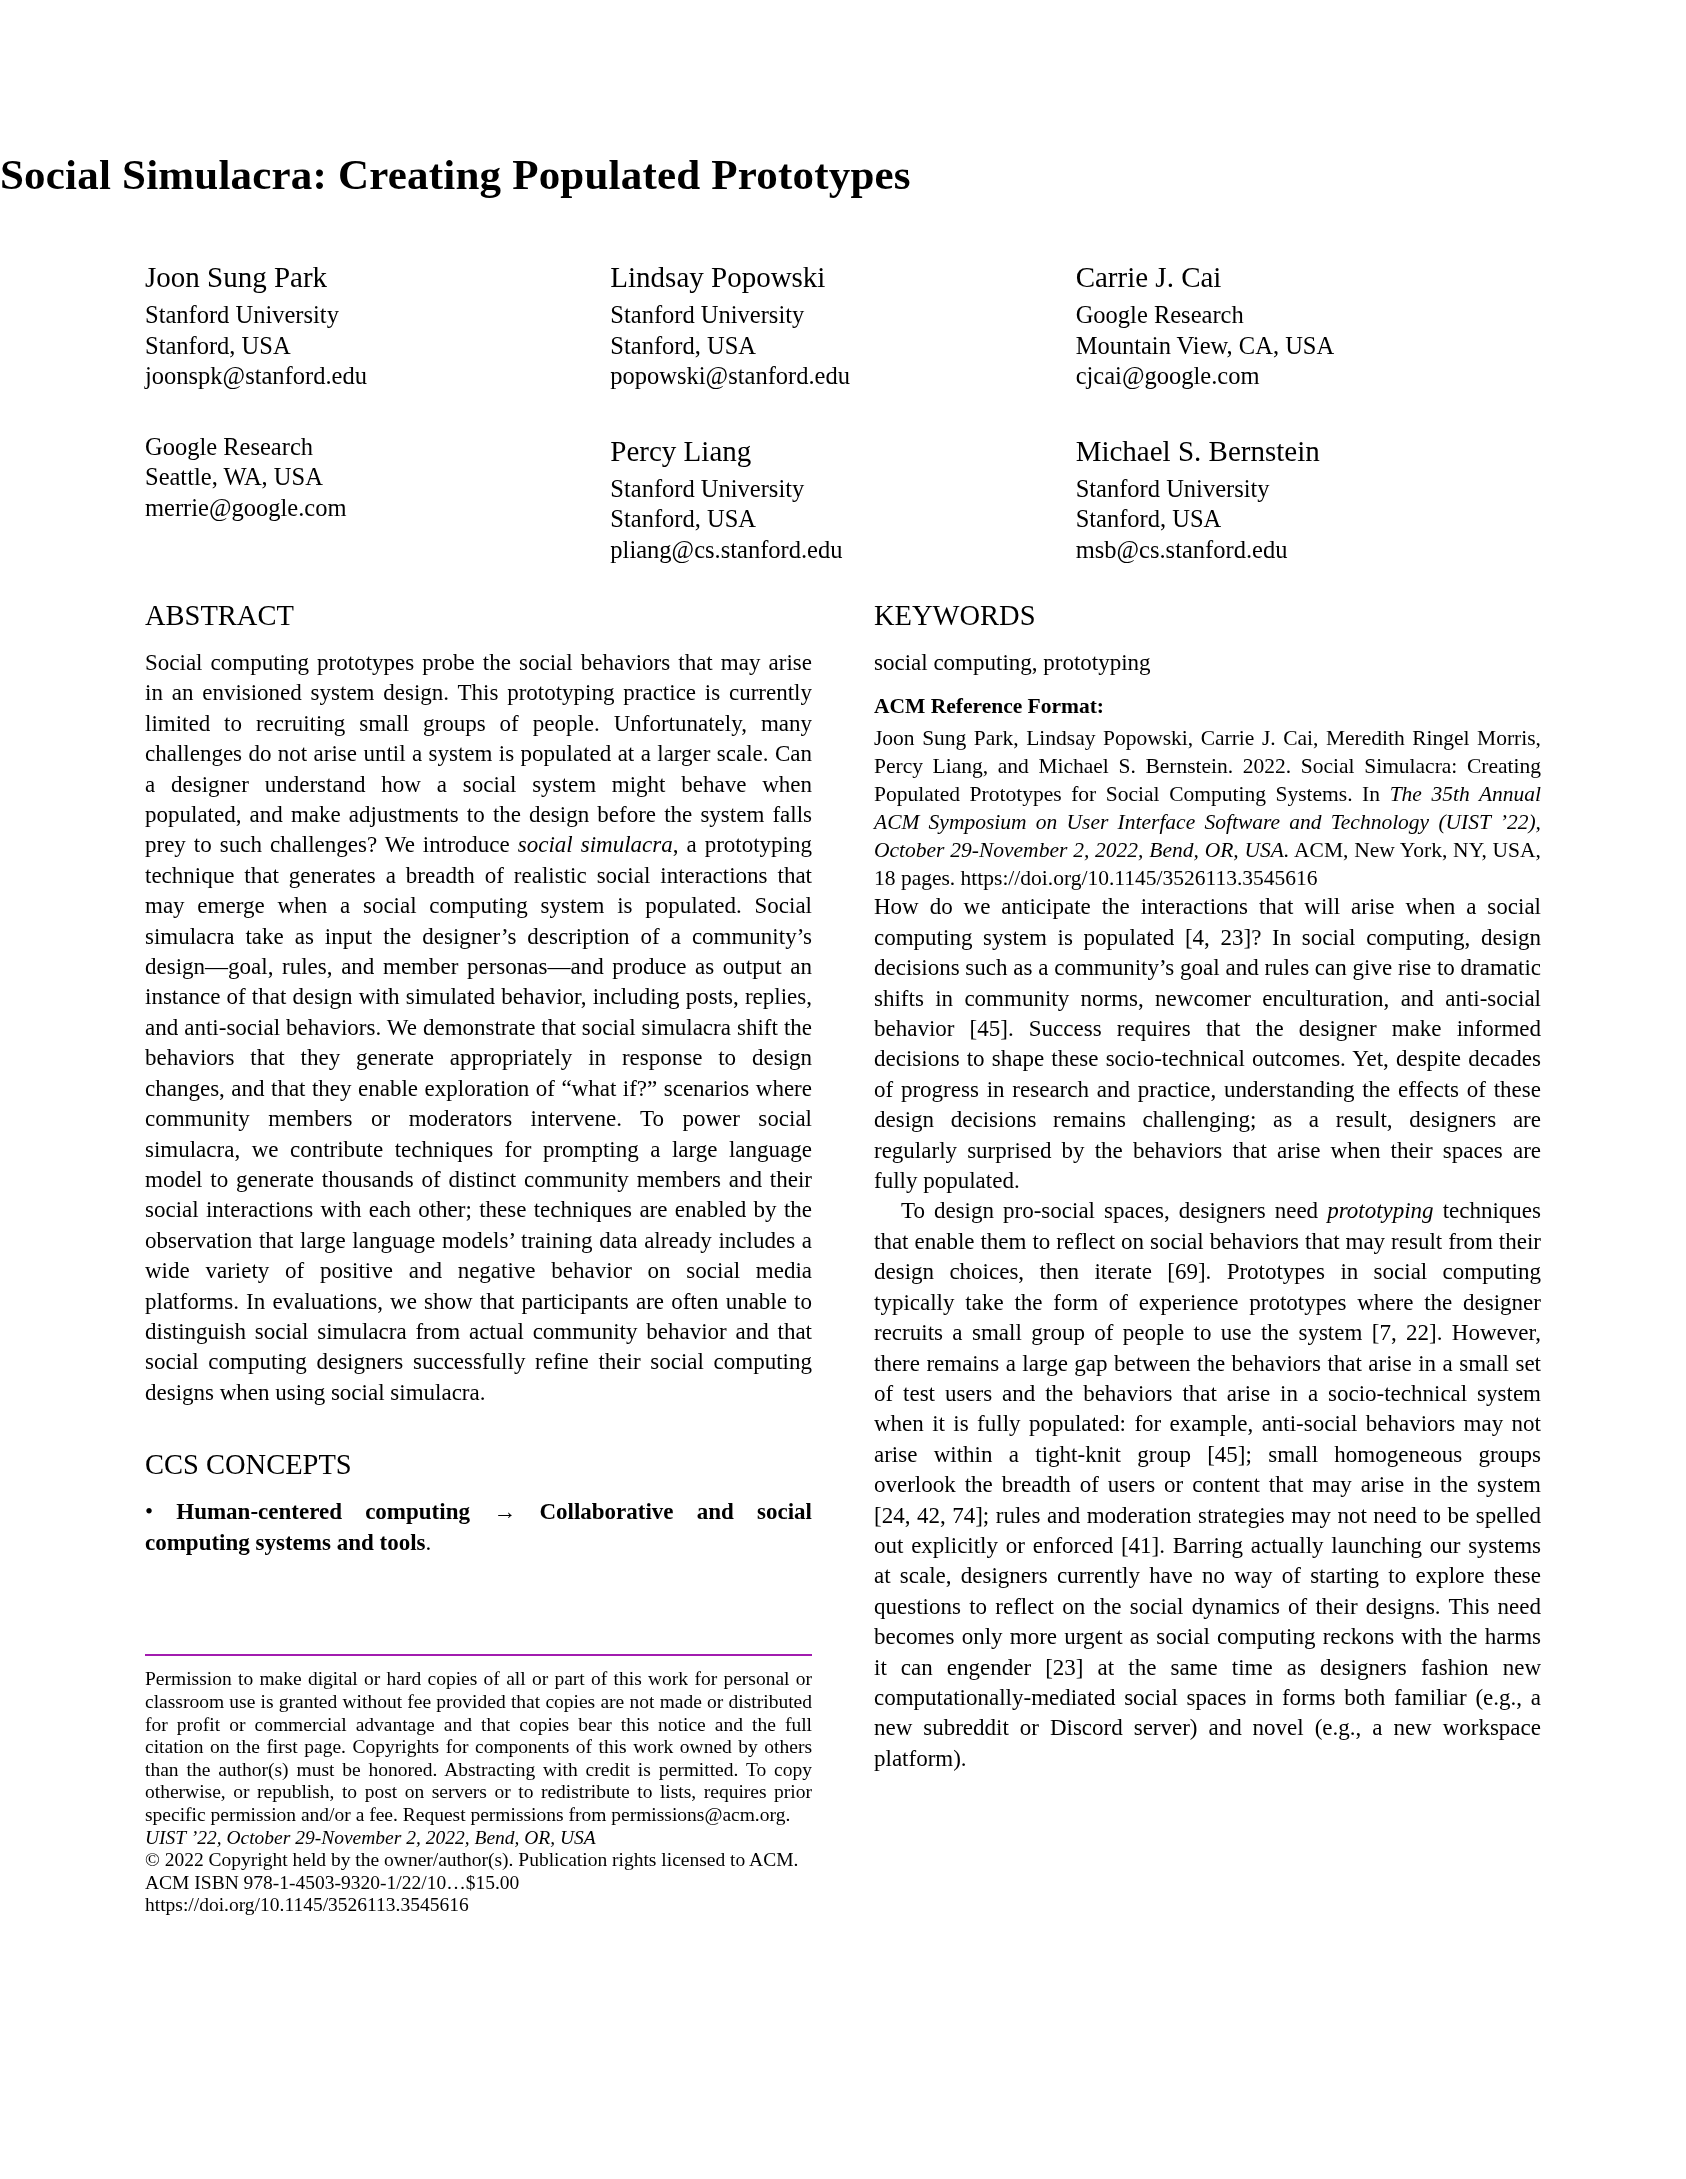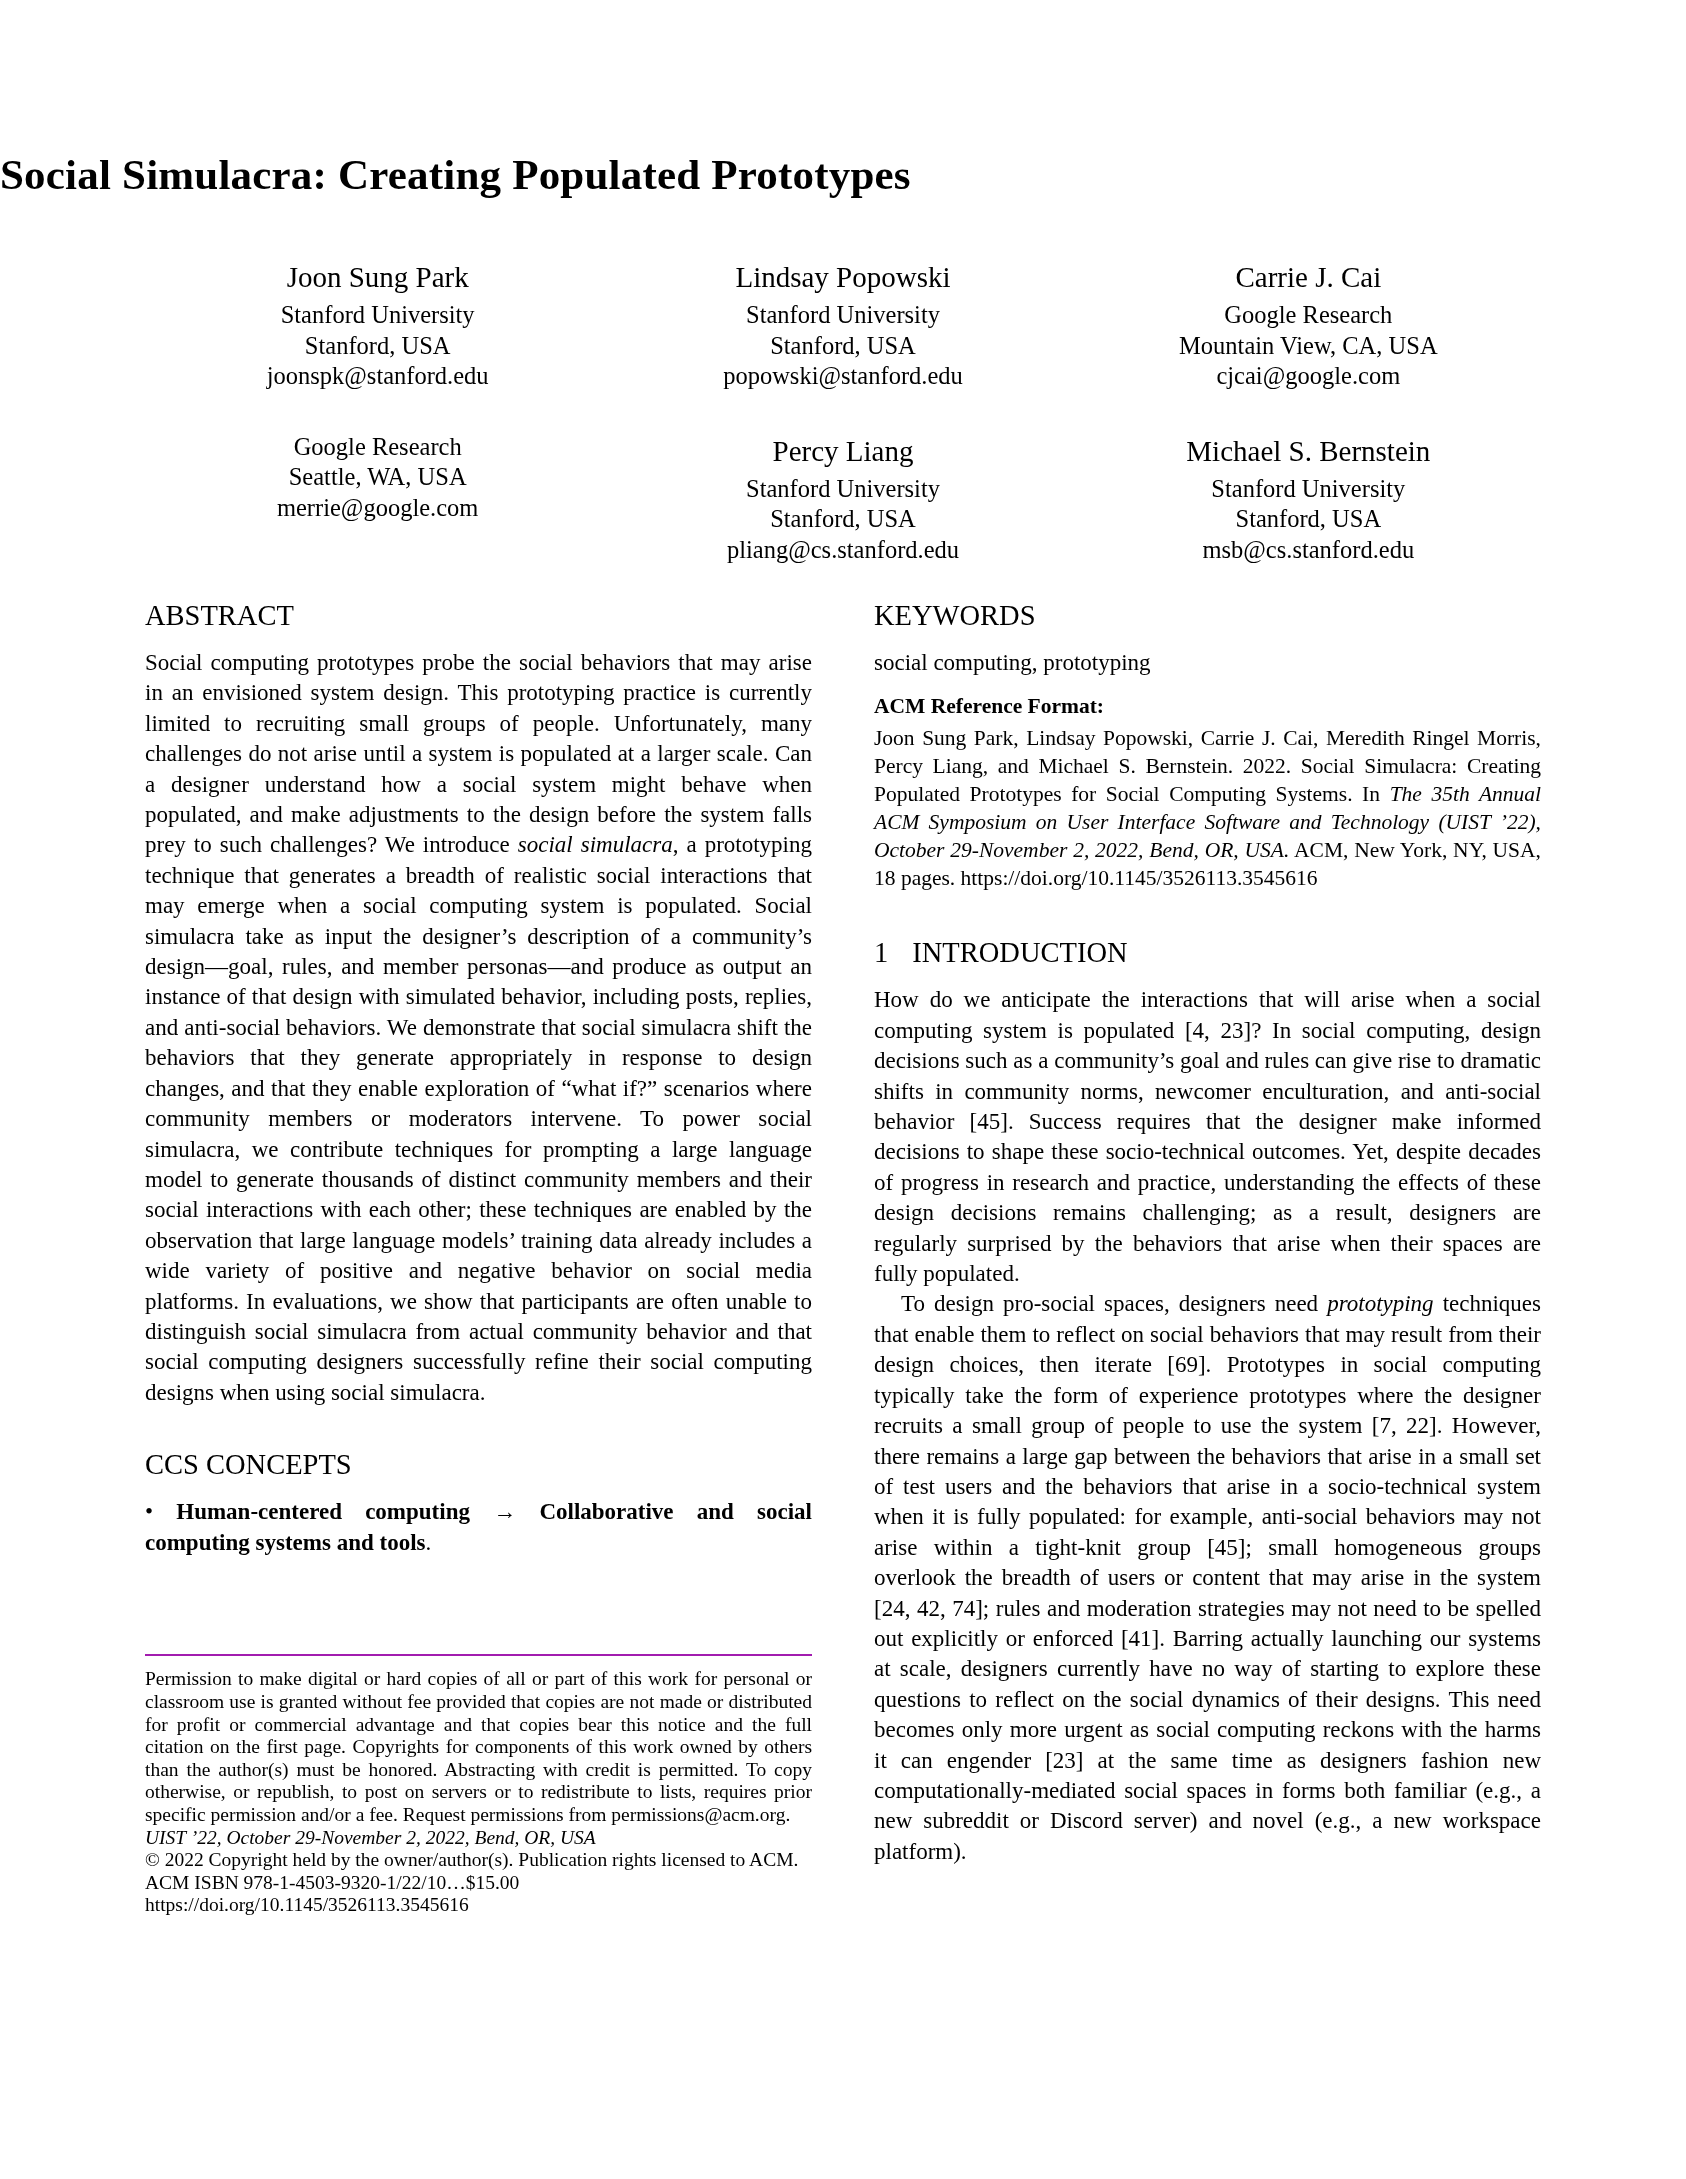--- a/index.html
+++ b/index.html
@@ -21,21 +21,20 @@
     font-weight: 700;
     line-height: 54px;
     letter-spacing: 0.2px;
   }
   .title .tline { display: block; }
   .authors {
     margin: 56px 145px 0;
     display: grid;
     grid-template-columns: repeat(3, 1fr);
     row-gap: 40px;
-    text-align: center;
   }
   .author .a-name { font-size: 29px; line-height: 38px; margin-bottom: 4px; }
   .author .a-line { font-size: 24.5px; line-height: 30.5px; }
   .columns {
     margin-top: 34px;
     padding: 0 145px;
     display: flex;
     gap: 62px;
     align-items: flex-start;
     height: 1318px;
@@ -145,21 +144,18 @@
 
     <div class="col right">
       <h2 class="sec">KEYWORDS</h2>
       <p class="body">social computing, prototyping</p>
 
       <div class="acmref">
         <p class="ref bold">ACM Reference Format:</p>
         <p class="ref just"><span>Joon Sung Park, Lindsay Popowski, Carrie J. Cai, Meredith Ringel Morris, Percy Liang, and Michael S. Bernstein. 2022. Social Simulacra: Creating Populated Prototypes for Social Computing Systems. In </span><em>The 35th Annual ACM Symposium on User Interface Software and Technology (UIST ’22), October 29-November 2, 2022, Bend, OR, USA.</em><span> ACM, New York, NY, USA, 18 pages. </span><span>https://doi.org/10.1145/3526113.3545616</span></p>
       </div>
 
-      <h2 class="sec intro-h">
-        <span class="secnum">1</span><span>INTRODUCTION</span>
-      </h2>
       <p class="body just">How do we anticipate the interactions that will arise when a social computing system is populated [4, 23]? In social computing, design decisions such as a community’s goal and rules can give rise to dramatic shifts in community norms, newcomer enculturation, and anti-social behavior [45]. Success requires that the designer make informed decisions to shape these socio-technical outcomes. Yet, despite decades of progress in research and practice, understanding the effects of these design decisions remains challenging; as a result, designers are regularly surprised by the behaviors that arise when their spaces are fully populated.</p>
       <p class="body just indent"><span>To design pro-social spaces, designers need </span><em>prototyping</em><span> techniques that enable them to reflect on social behaviors that may result from their design choices, then iterate [69]. Prototypes in social computing typically take the form of experience prototypes where the designer recruits a small group of people to use the system [7, 22]. However, there remains a large gap between the behaviors that arise in a small set of test users and the behaviors that arise in a socio-technical system when it is fully populated: for example, anti-social behaviors may not arise within a tight-knit group [45]; small homogeneous groups overlook the breadth of users or content that may arise in the system [24, 42, 74]; rules and moderation strategies may not need to be spelled out explicitly or enforced [41]. Barring actually launching our systems at scale, designers currently have no way of starting to explore these questions to reflect on the social dynamics of their designs. This need becomes only more urgent as social computing reckons with the harms it can engender [23] at the same time as designers fashion new computationally-mediated social spaces in forms both familiar (e.g., a new subreddit or Discord server) and novel (e.g., a new workspace platform).</span></p>
     </div>
 
   </div>
 </div>
 
 </body></html>

